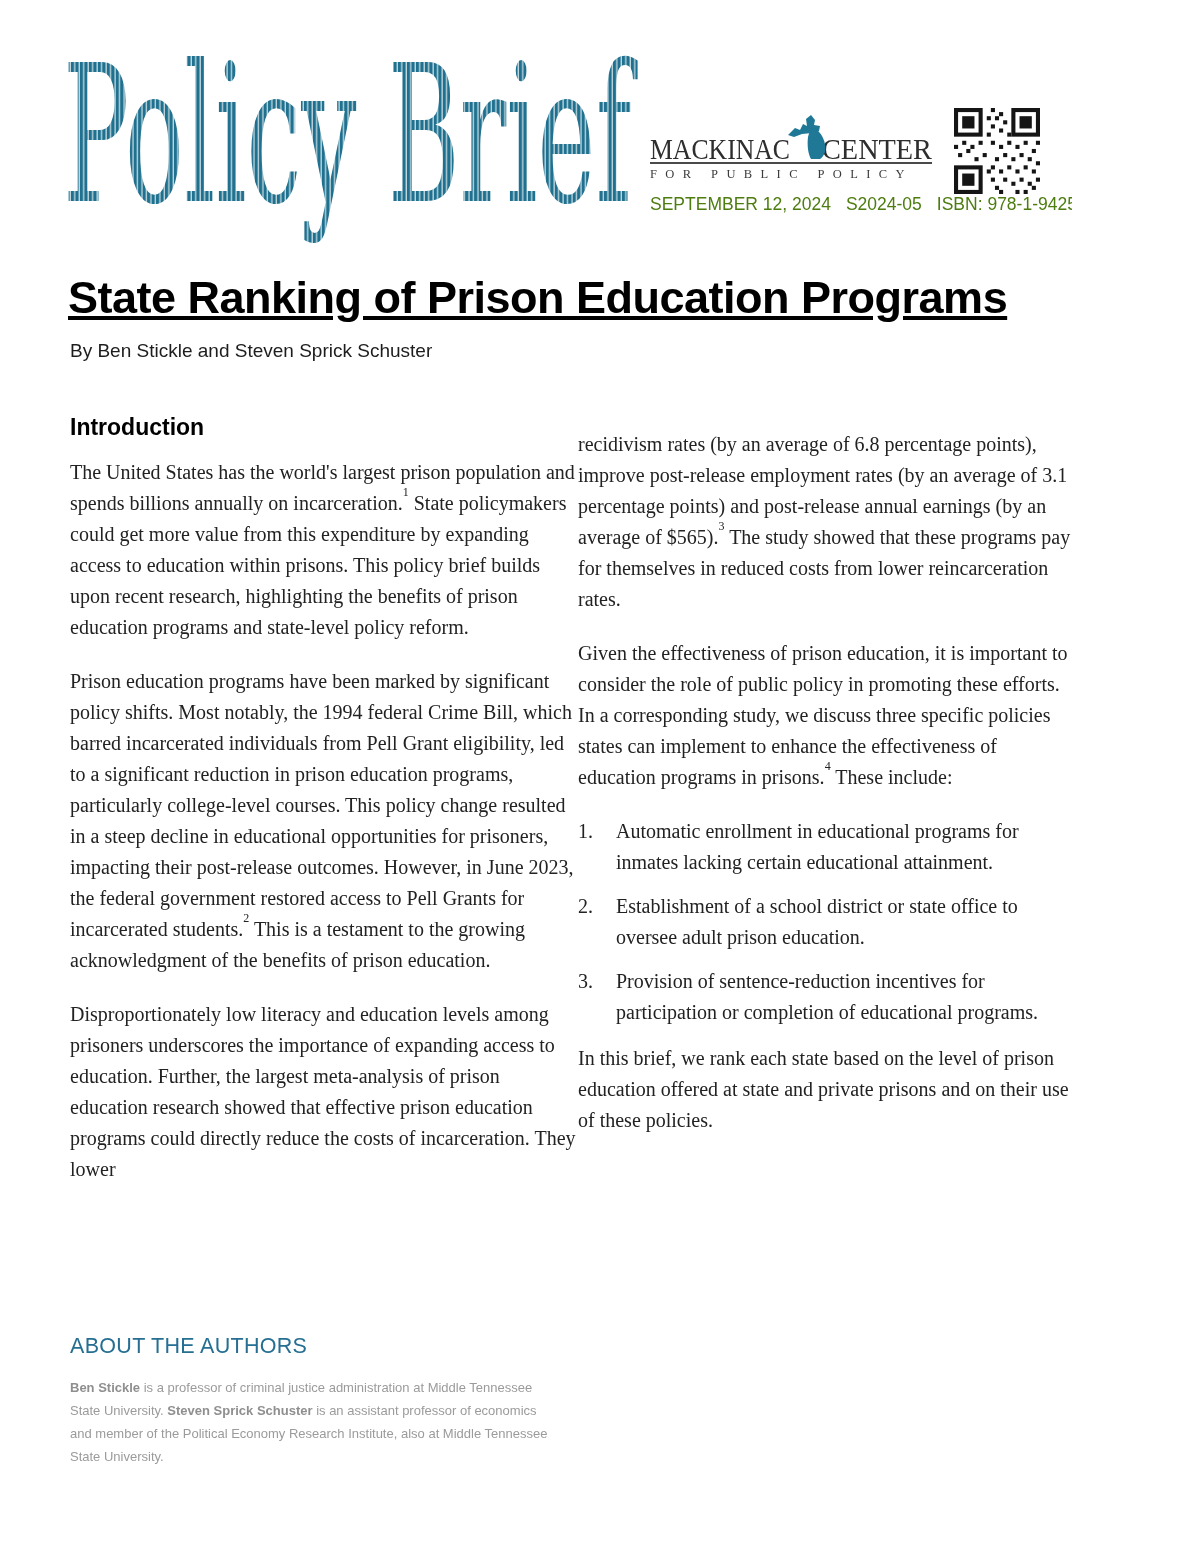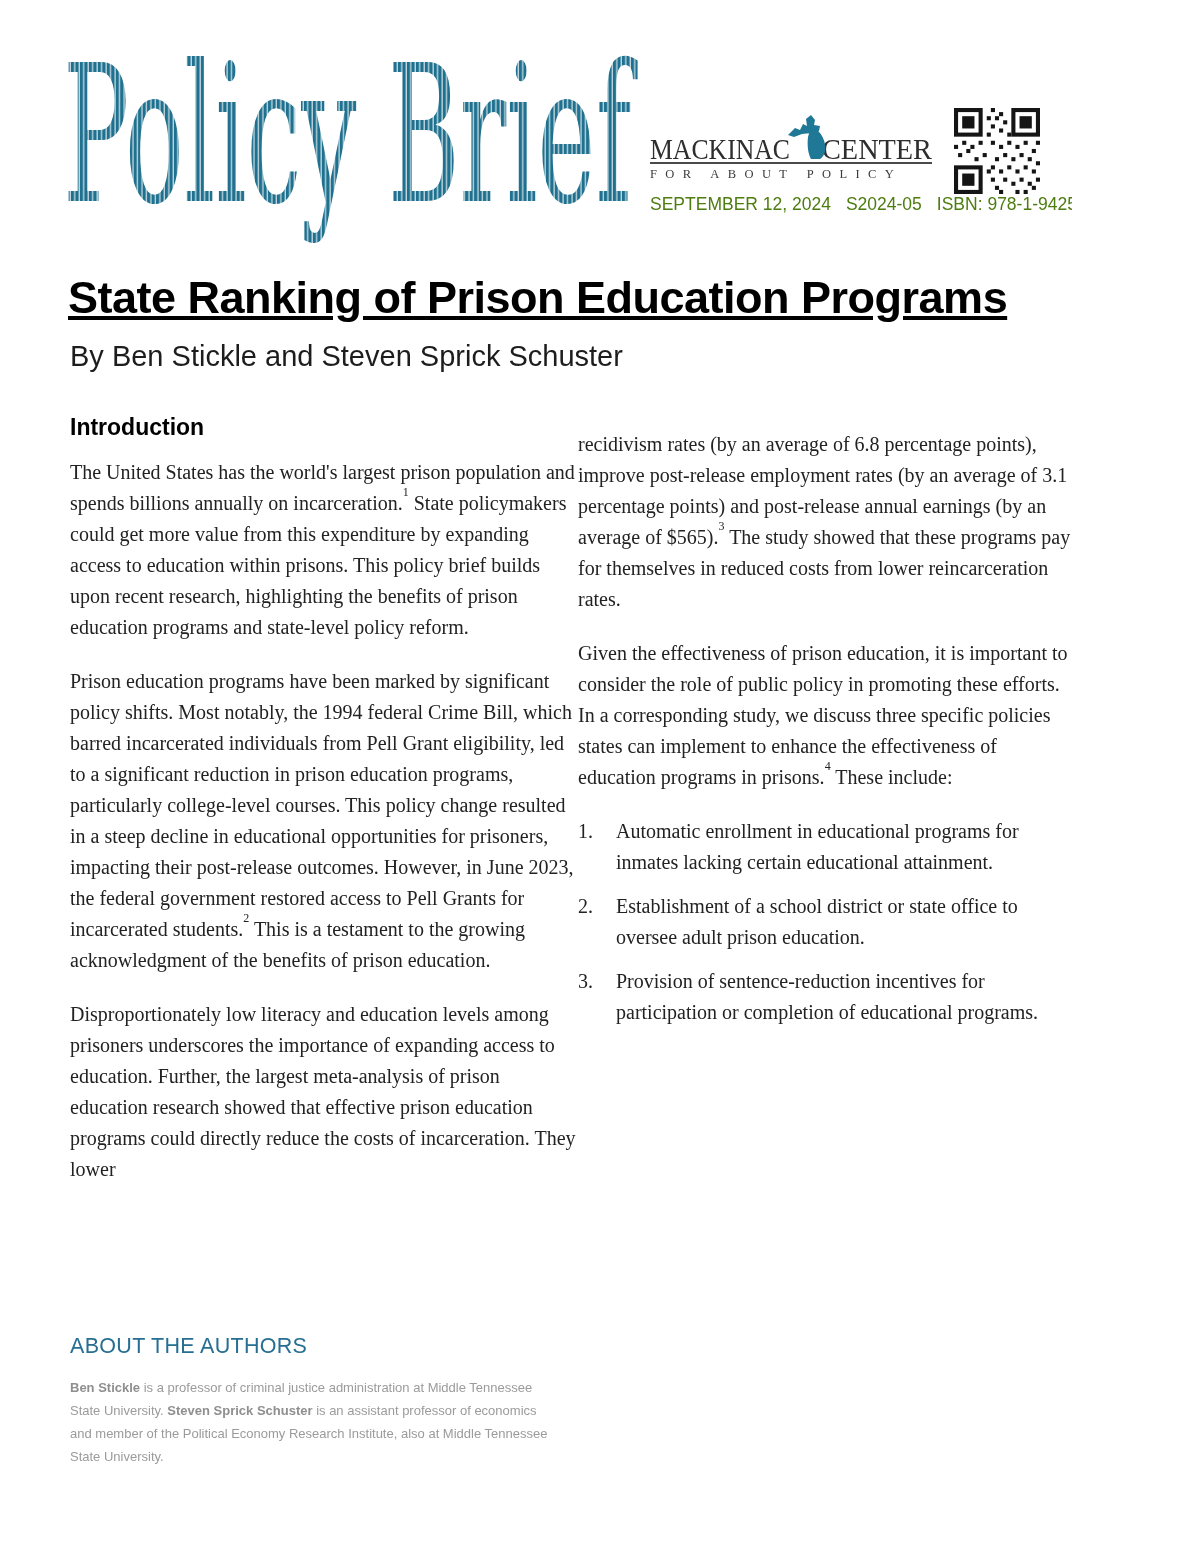--- a/index.html
+++ b/index.html
@@ -16,21 +16,21 @@
   .logo-sub{font-family:"Liberation Serif",serif;font-size:12.5px;letter-spacing:8.4px;
             color:#3b3b3b;margin-top:3px;white-space:nowrap;}
 
   .qr{position:absolute;left:954px;top:108px;}
 
   .dateline{position:absolute;left:650px;top:194px;font-size:17.5px;color:#4d7c0f;white-space:nowrap;}
   .dateline span{margin-right:15px;}
 
   h1.title{position:absolute;left:68px;top:272px;margin:0;font-size:45px;font-weight:bold;
            letter-spacing:-0.5px;color:#000000;white-space:nowrap;text-decoration:underline;}
-  .byline{position:absolute;left:70px;top:340px;font-size:29px;color:#1d1d1d;}
+  .byline{position:absolute;left:70px;top:340px;font-size:19px;color:#1d1d1d;}
 
   
   .columns{position:absolute;left:70px;top:412px;width:1062px;display:flex;align-items:flex-start;}
   .col{width:508px;}
   .col.right{width:499px;padding-top:2px;}
   .col h2{font-size:23px;margin:2px 0 16px;color:#000000;font-weight:bold;}
   .col p{font-family:"Liberation Serif",serif;font-size:20px;line-height:31px;color:#222222;
          margin:15px 0 23px;}
   .col p:last-child{margin-bottom:0;}
   sup{font-size:60%;position:relative;top:-0.5em;line-height:0;}
@@ -64,21 +64,21 @@
   <div class="logo">
     <svg class="logo-svg" width="282" height="54">
       <text x="0" y="52" font-family="Liberation Serif, serif" font-size="29" fill="#2e2e2e" textLength="140" lengthAdjust="spacingAndGlyphs">MACKINAC</text>
       <text x="172" y="52" font-family="Liberation Serif, serif" font-size="29" fill="#2e2e2e" textLength="110" lengthAdjust="spacingAndGlyphs">CENTER</text>
       <g transform="translate(138,2)" fill="#1E7896">
         <path d="M0,26 L7,19 L12,21 L15,15 L19,17 L18,10 L23,6 L27,11 L26,16 L32,17 L31,22 L24,24 L14,25 L6,28 Z"></path>
         <path d="M24,19 C29,20 33,24 35,29 C37,33 38,38 37,43 C36,46 34,49 32,50 L23,50 C20,45 19,36 20,28 C21,24 22,21 24,19 Z"></path>
       </g>
     </svg>
     <div class="logo-rule"></div>
-    <div class="logo-sub">FOR ABOUT POLICY</div>
+    <div class="logo-sub">FOR PUBLIC POLICY</div>
   </div>
 
   <svg class="qr" width="86" height="86" viewBox="0 0 84 84">
     <rect width="84" height="84" fill="#ffffff"></rect>
     <g fill="#151515">
       <rect x="0" y="0" width="28" height="28"></rect>
         <rect x="56" y="0" width="28" height="28"></rect>
         <rect x="0" y="56" width="28" height="28"></rect>
     </g>
     <g fill="#ffffff">
@@ -165,20 +165,21 @@
         </div>
         <div class="li">
           <span class="num">2.</span>
           <span>Establishment of a school district or state office to oversee adult prison education.</span>
         </div>
         <div class="li">
           <span class="num">3.</span>
           <span>Provision of sentence-reduction incentives for participation or completion of educational programs.</span>
         </div>
       </div>
+      <p><span>In this brief, we rank each state based on the level of prison education offered at state and private prisons and on their use of these policies.</span></p>
     </div>
   </div>
 
   <section class="about">
     <h3>ABOUT THE AUTHORS</h3>
     <p><b>Ben Stickle</b><span> is a professor of criminal justice administration at Middle Tennessee State University. </span><b>Steven Sprick Schuster</b><span> is an assistant professor of economics and member of the Political Economy Research Institute, also at Middle Tennessee State University.</span></p>
   </section>
 
 </div>
 

